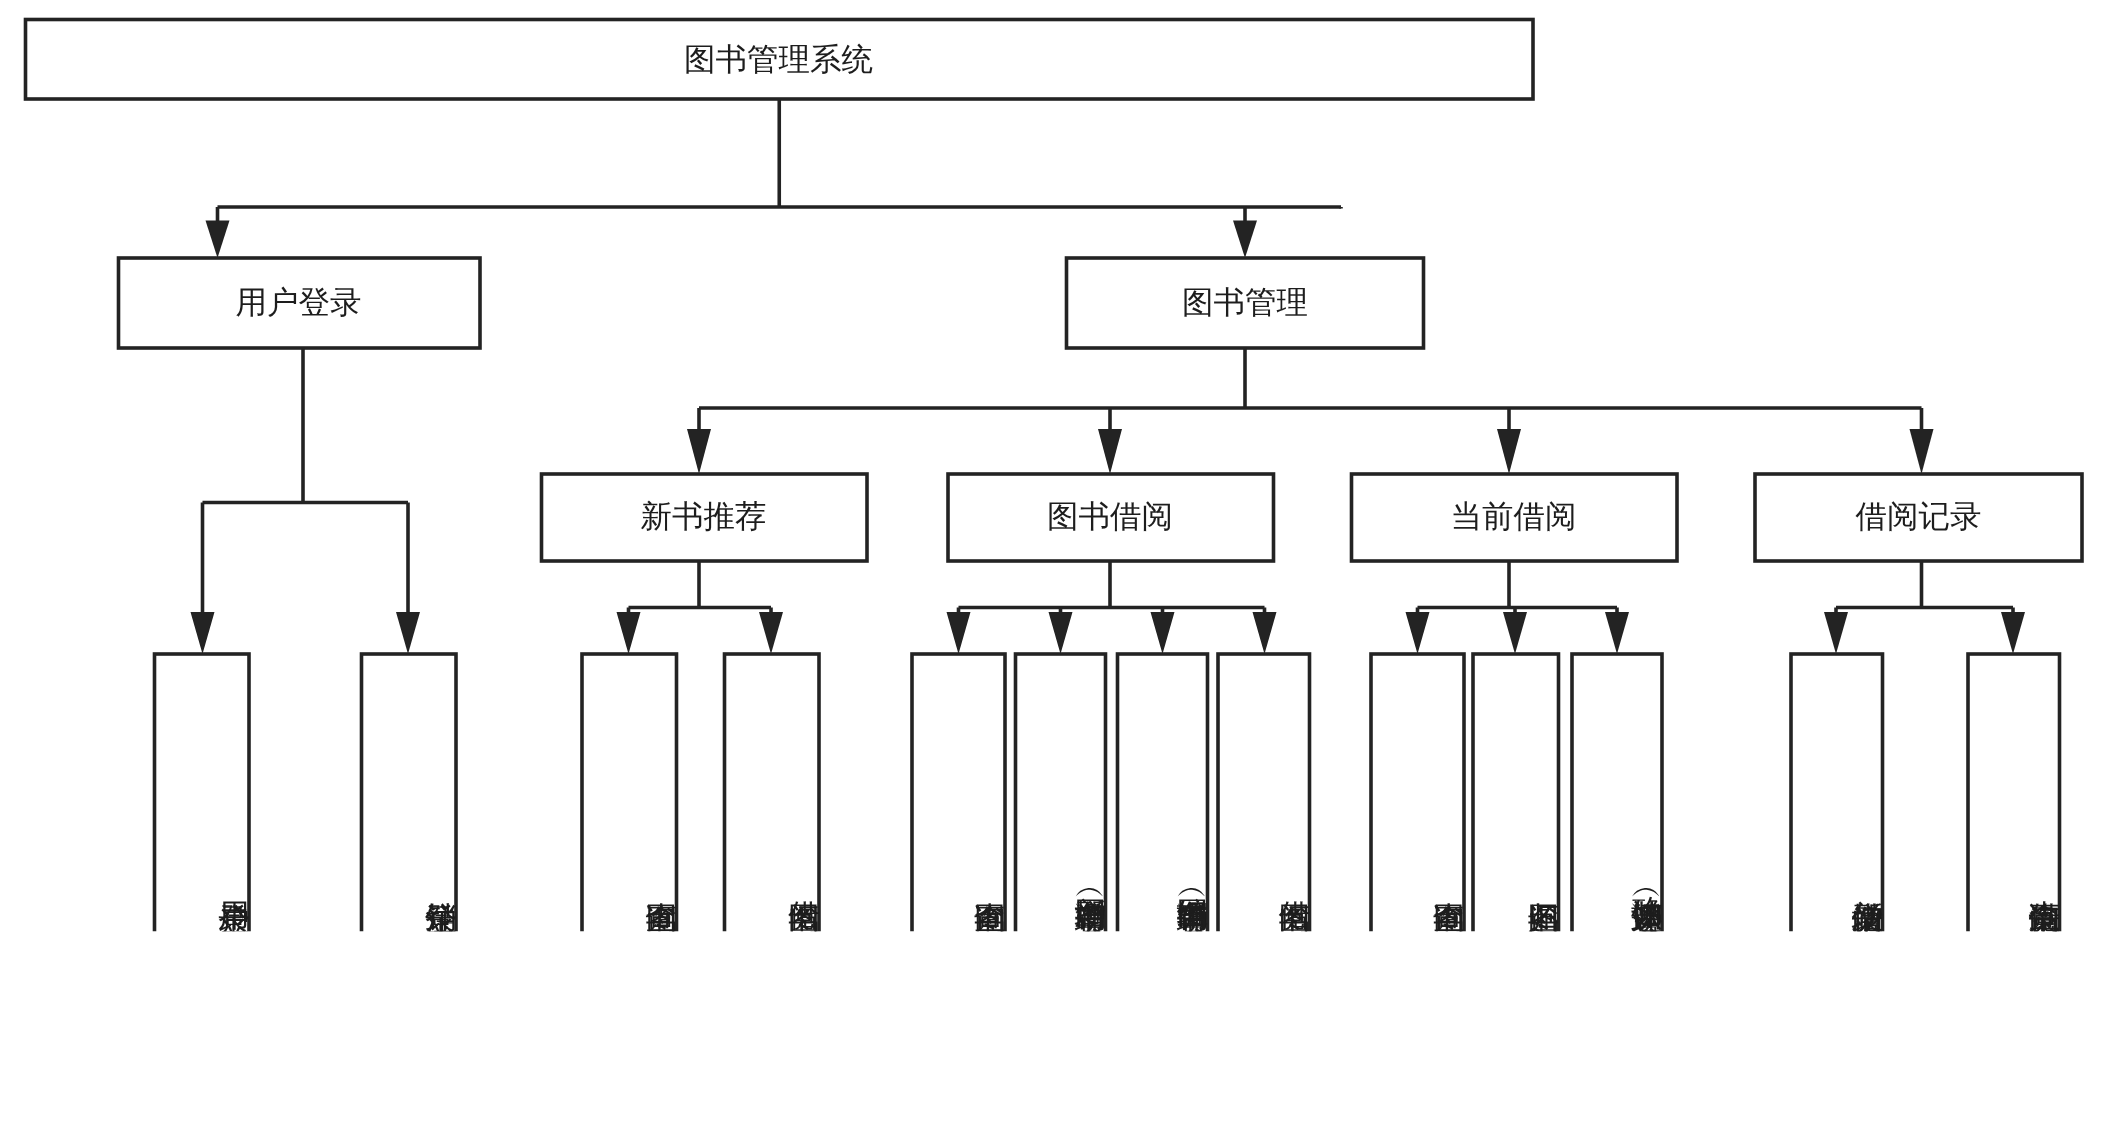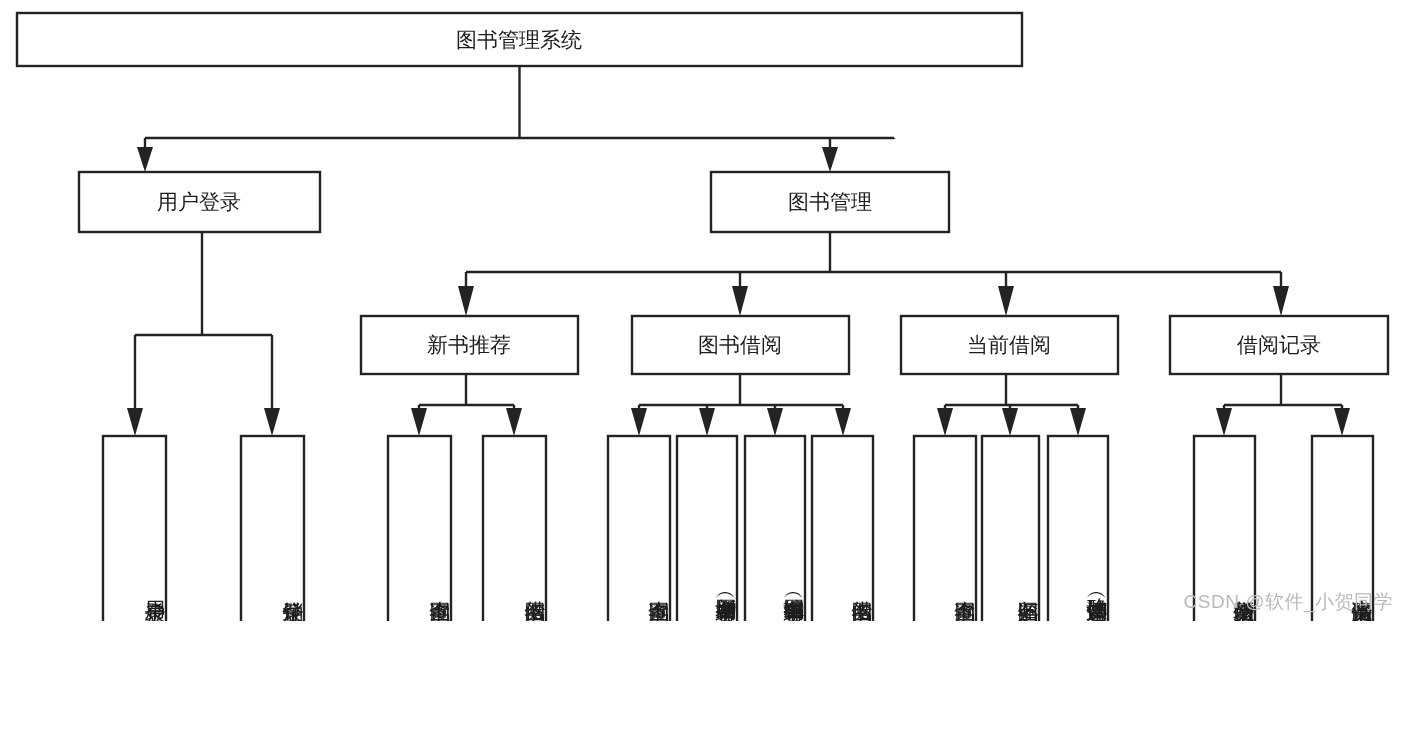--- a/index.html
+++ b/index.html
@@ -216,14 +216,13 @@
   <div class="label-vert" style="left:745px; top:436px; width:60px; height:299px;">编辑图书（管理员）</div>
   <div class="label-vert" style="left:812px; top:436px; width:61px; height:299px;">借阅图书</div>
 
   <div class="label-vert" style="left:914px; top:436px; width:62px; height:299px;">查询图书</div>
   <div class="label-vert" style="left:982px; top:436px; width:57px; height:299px;">归还图书</div>
   <div class="label-vert" style="left:1048px; top:436px; width:60px; height:299px;">确认归还（管理员）</div>
 
   <div class="label-vert" style="left:1194px; top:436px; width:61px; height:299px;">新增借阅记录</div>
   <div class="label-vert" style="left:1312px; top:436px; width:61px; height:299px;">查询借阅记录</div>
 
-  <div class="watermark">CSDN @软件_小贺同学</div>
 </div>
 
 </body></html>

